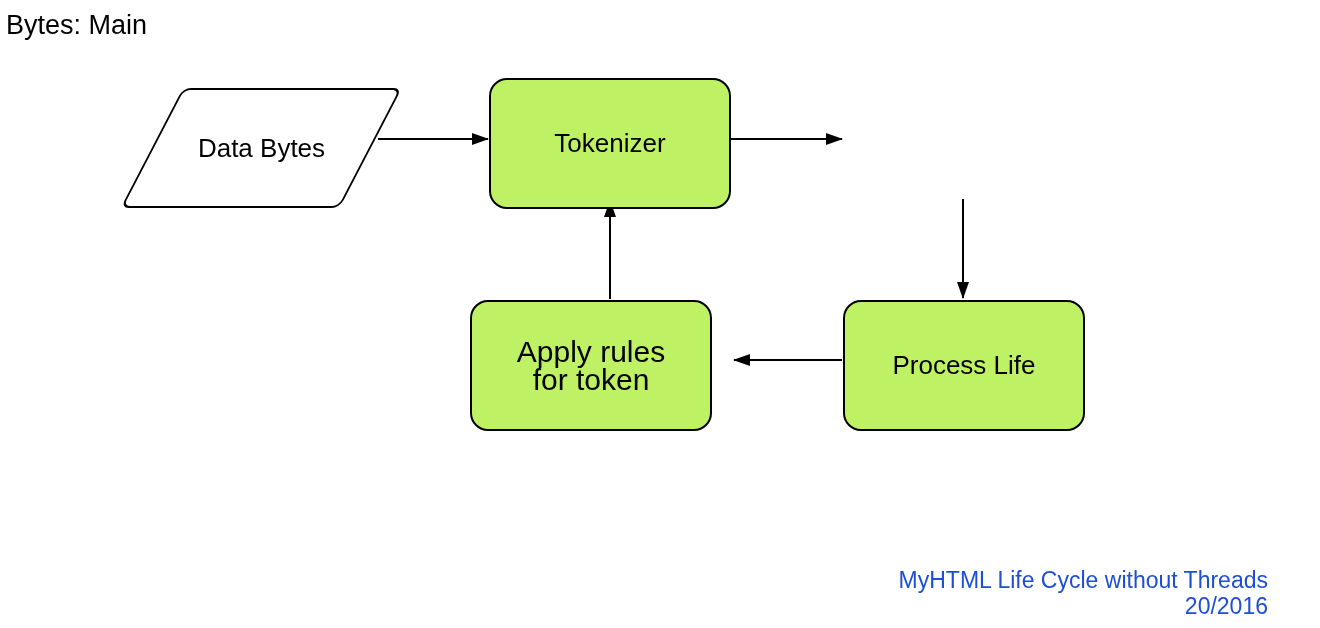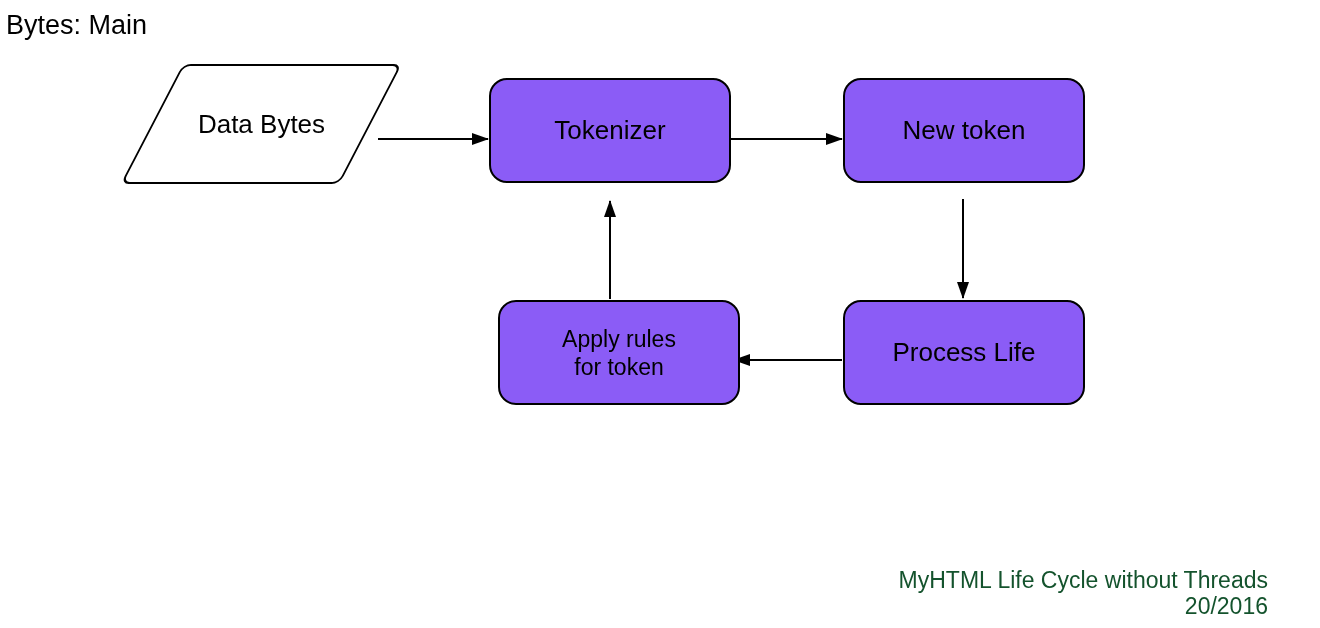--- a/index.html
+++ b/index.html
@@ -23,41 +23,41 @@
     font-size: 27px;
     line-height: 32px;
     color: #000000;
     white-space: nowrap;
   }
   
   .node {
     position: absolute;
     box-sizing: border-box;
     width: 242px;
-    height: 105px;
-    background: #8b5cf6;
+    height: 131px;
+    background: #bef264;
     border: 2px solid #000000;
     border-radius: 18px;
     display: flex;
     align-items: center;
     justify-content: center;
     text-align: center;
     font-size: 26px;
   }
   #node-tokenizer   { left: 489px; top: 78px; }
   #node-new-token   { left: 843px; top: 78px; }
   #node-process-data{ left: 843px; top: 300px; }
-  #node-apply-rules { left: 498px; top: 300px; font-size: 23px; line-height: 28px; }
+  #node-apply-rules { left: 470px; top: 300px; font-size: 30px; line-height: 28px; }
   #node-apply-rules .node-label { white-space: pre-line; }
 
   
   .para-wrap {
     position: absolute;
     left: 121px;
-    top: 64px;
+    top: 88px;
     width: 281px;
     height: 120px;
   }
   .para-shape {
     position: absolute;
     box-sizing: border-box;
     left: 62px;
     top: 0;
     width: 219px;
     height: 120px;
@@ -84,21 +84,21 @@
     height: 628px;
     pointer-events: none;
   }
   .caption {
     position: absolute;
     right: 52px;
     top: 567px;
     text-align: right;
     font-size: 23px;
     line-height: 26px;
-    color: #14532d;
+    color: #1d4ed8;
   }
 </style>
 </head>
 <body>
 
 <div id="canvas">
 
   <div class="thread-label">Bytes: Main</div>
 
   <svg class="edges-layer" width="1320" height="628" viewBox="0 0 1320 628" xmlns="http://www.w3.org/2000/svg">
@@ -116,23 +116,20 @@
 
   <div class="para-wrap">
     <div class="para-shape"></div>
     <div class="para-label node-label">Data Bytes</div>
   </div>
 
   <div class="node" id="node-tokenizer">
     <span class="node-label">Tokenizer</span>
   </div>
 
-  <div class="node" id="node-new-token">
-    <span class="node-label">New token</span>
-  </div>
 
   <div class="node" id="node-process-data">
     <span class="node-label">Process Life</span>
   </div>
 
   <div class="node" id="node-apply-rules">
     <span class="node-label">Apply rules
 for token</span>
   </div>
 

